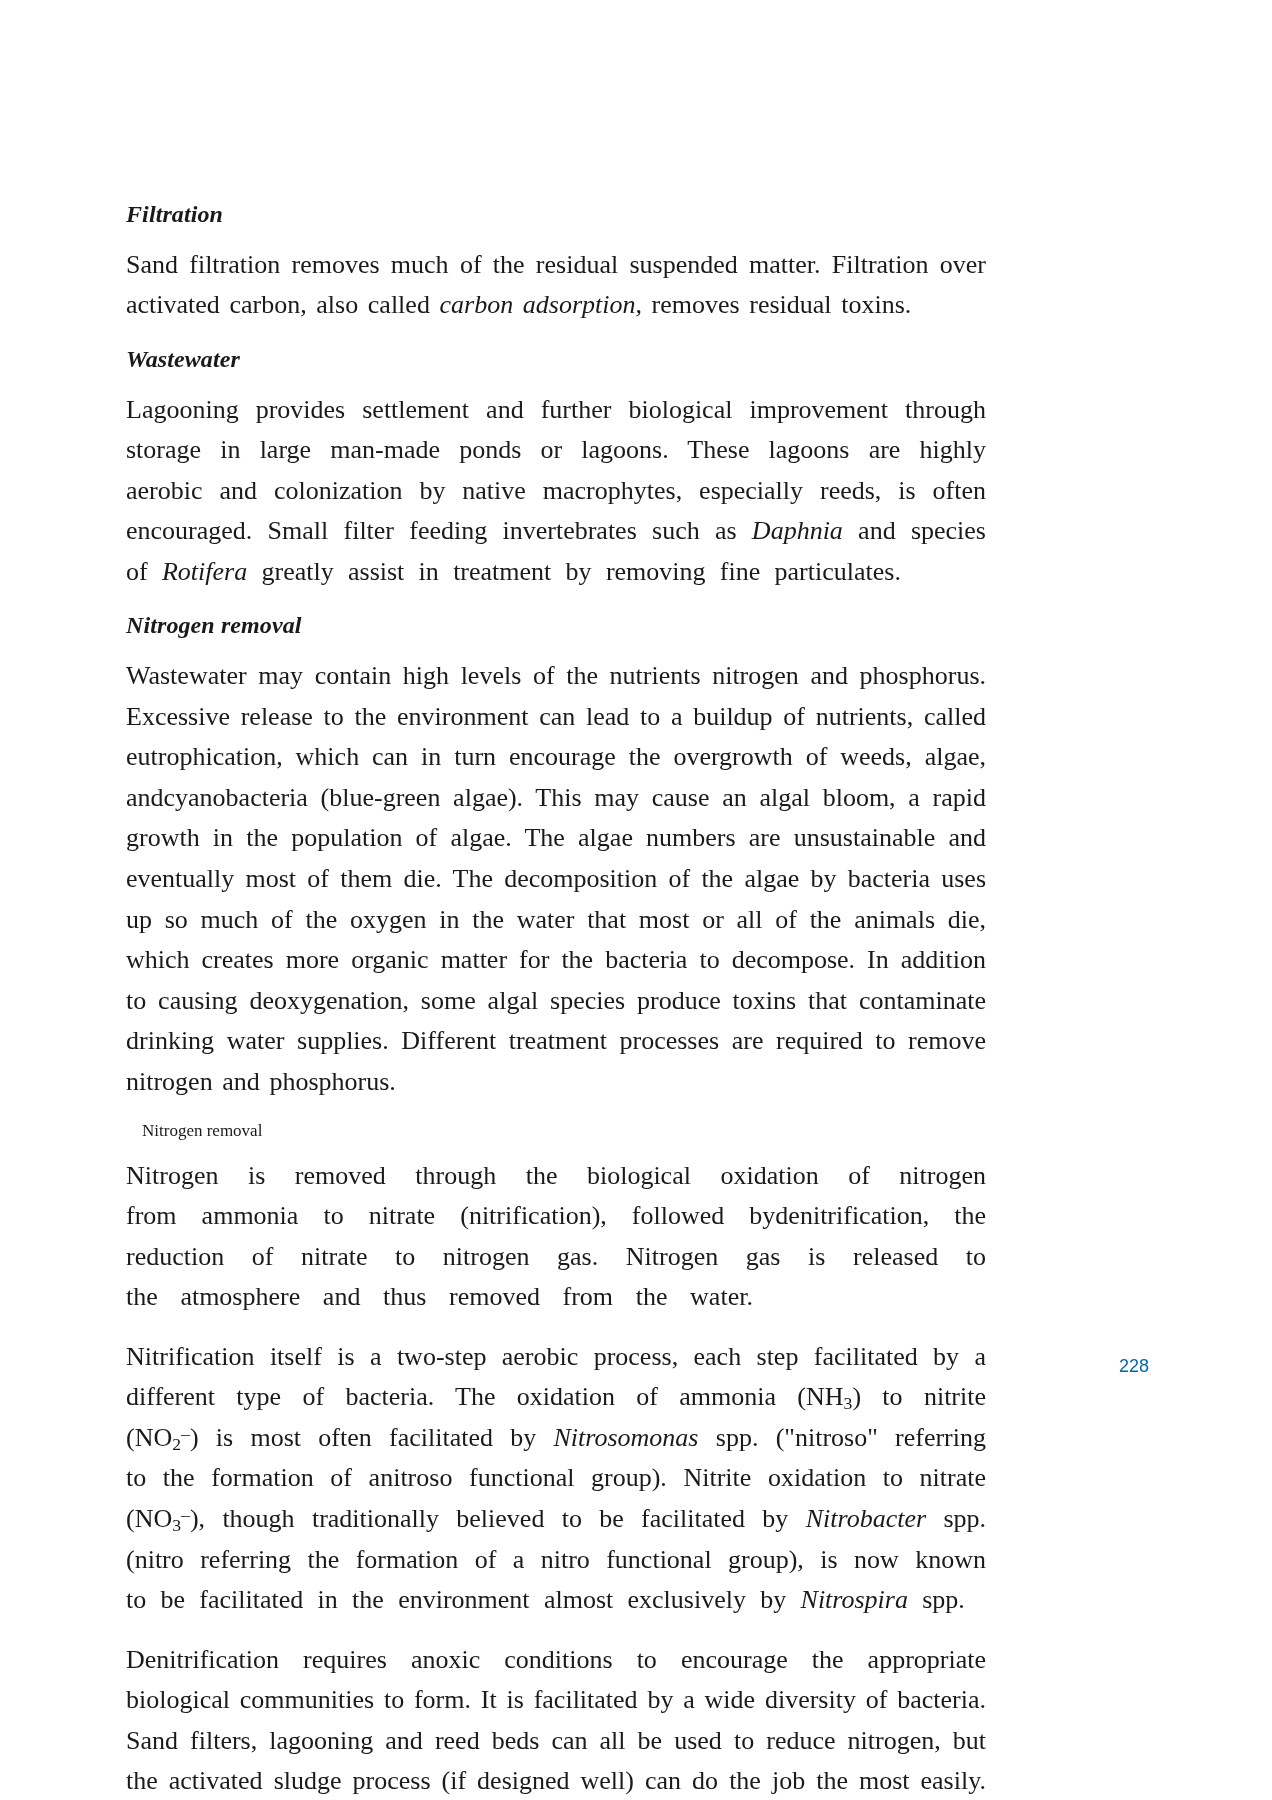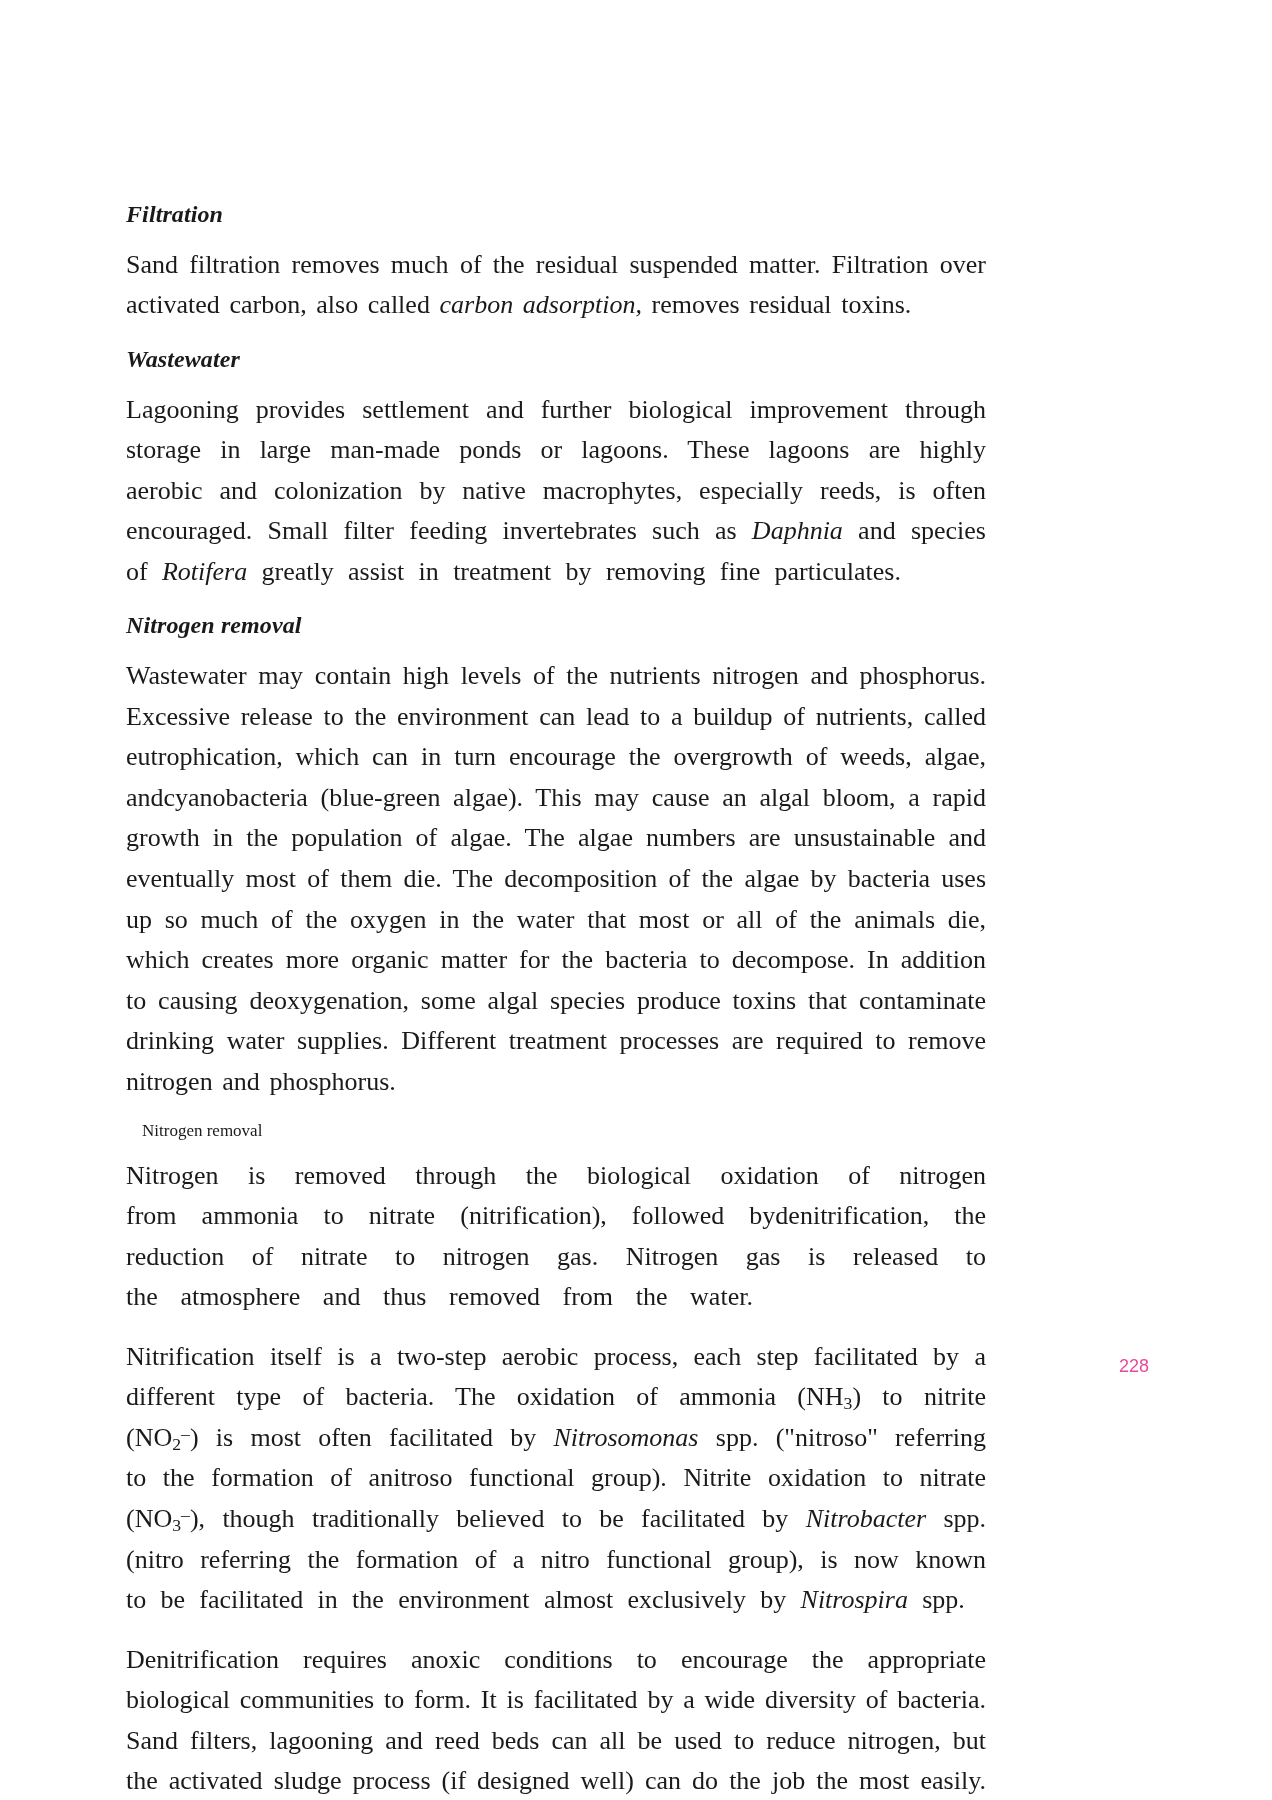--- a/index.html
+++ b/index.html
@@ -76,21 +76,21 @@
     font-size: 0.68em;
     vertical-align: 0.42em;
     line-height: 0;
   }
   .page-number {
     position: absolute;
     right: 123px;
     top: 1356px;
     font-family: "Liberation Sans", "DejaVu Sans", sans-serif;
     font-size: 18px;
-    color: #ec4899;
+    color: #0369a1;
   }
   .block {
     margin-bottom: 19px;
   }
 </style>
 </head>
 <body>
 
 <div class="page">
   <div class="content">

